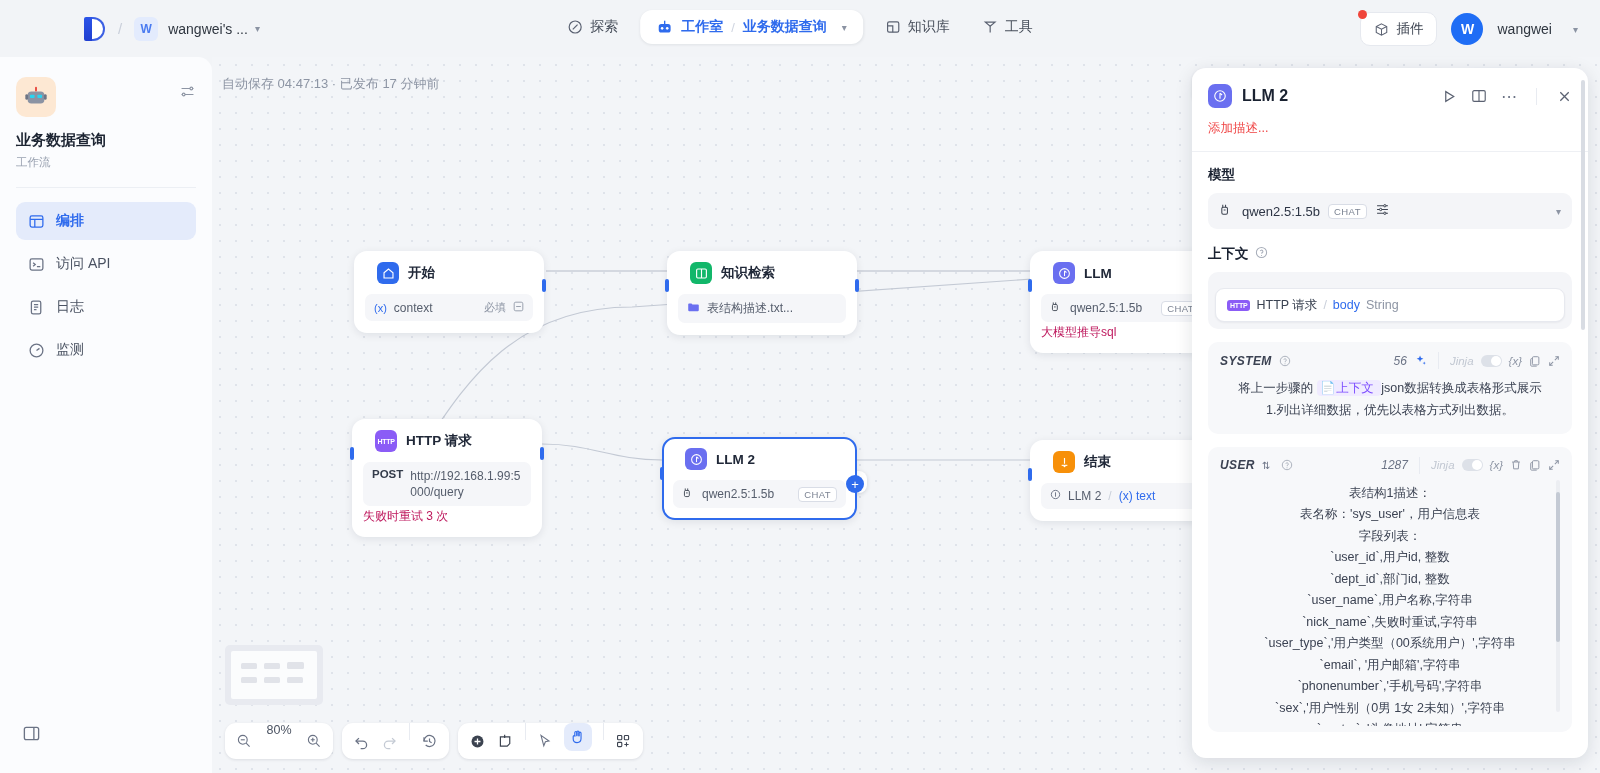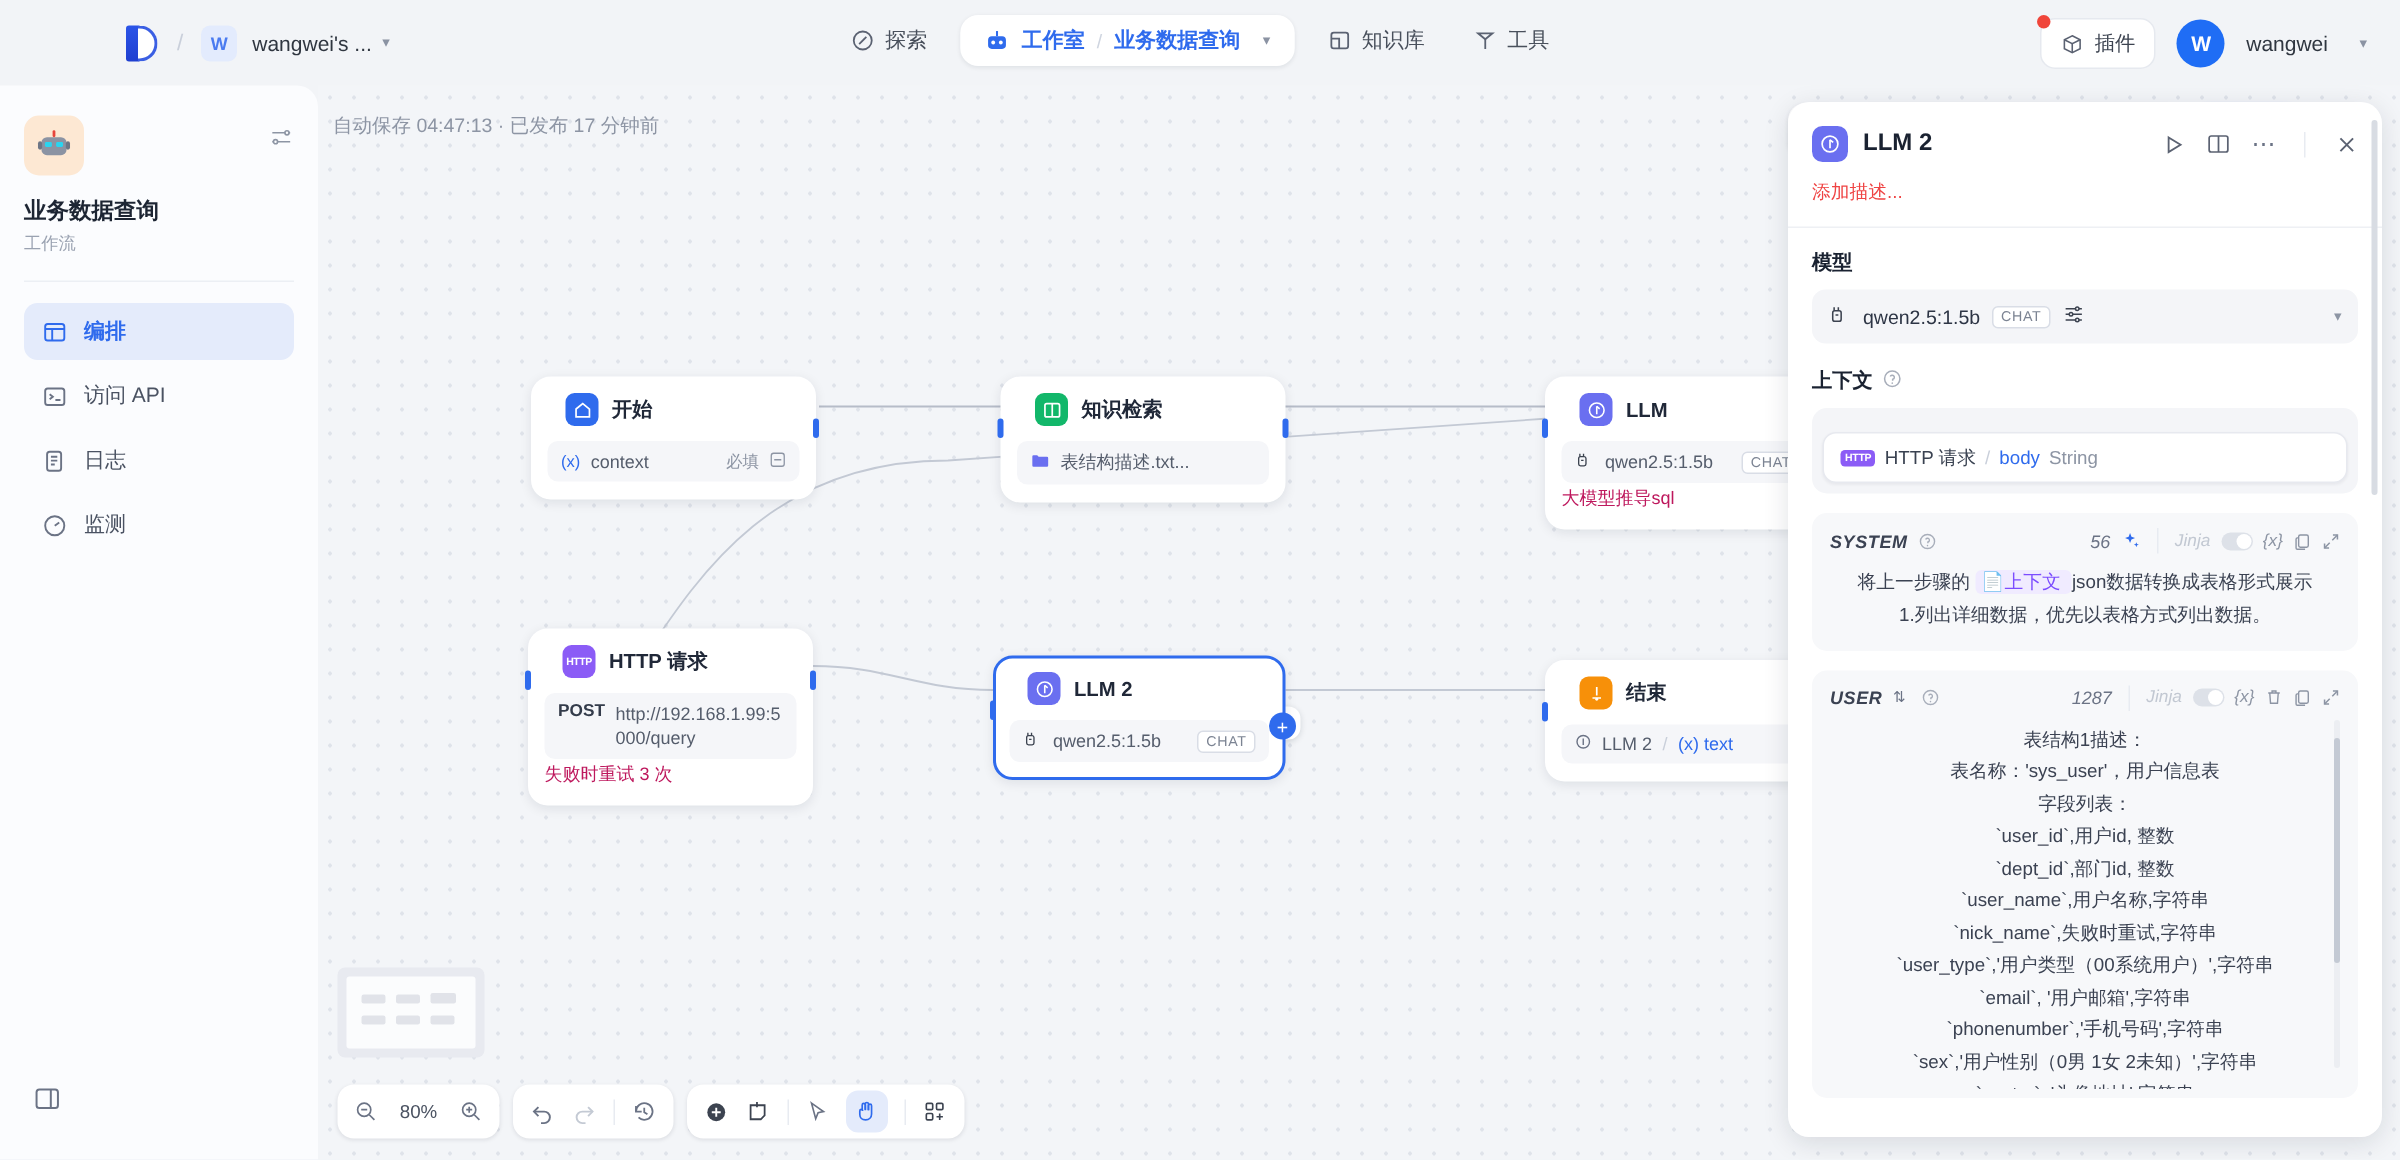--- a/index.html
+++ b/index.html
@@ -176,21 +176,21 @@
     position: absolute; left: 13px; bottom: 68px; width: 98px; height: 60px;
     background: #e8eaf0; border-radius: 5px; padding: 6px;
   }
   .minimap-inner { width: 100%; height: 100%; background: #fbfcfd; border-radius: 2px; position: relative; }
   .mm-box { position: absolute; background: #e1e3e9; border-radius: 1.5px; }
 
   
   .btoolbar { position: absolute; left: 13px; bottom: 14px; display: flex; gap: 9px; }
   .bt-card {
     background: #fff; border-radius: 11px; box-shadow: 0 1px 3px rgba(16,24,40,.10);
-    height: 36px; display: flex; align-items: center; padding: 0 11px; gap: 11px;
+    height: 36px; display: flex; padding: 0 11px; gap: 11px;
   }
   .zoom-val { font-size: 12.5px; color: #4b5362; min-width: 32px; text-align: center; }
   .bt-ic { color: #6b7385; display: flex; align-items: center; }
   .bt-ic.muted { color: #c4cad4; }
   .bt-ic.act { background: #e4ebfb; color: #2f6bed; border-radius: 8px; width: 28px; height: 28px; justify-content: center; }
 
   
   .panel {
     position: absolute; right: 12px; top: 68px; width: 396px; height: 690px;
     background: #fff; border-radius: 14px; box-shadow: 0 4px 18px rgba(16,24,40,.12);

